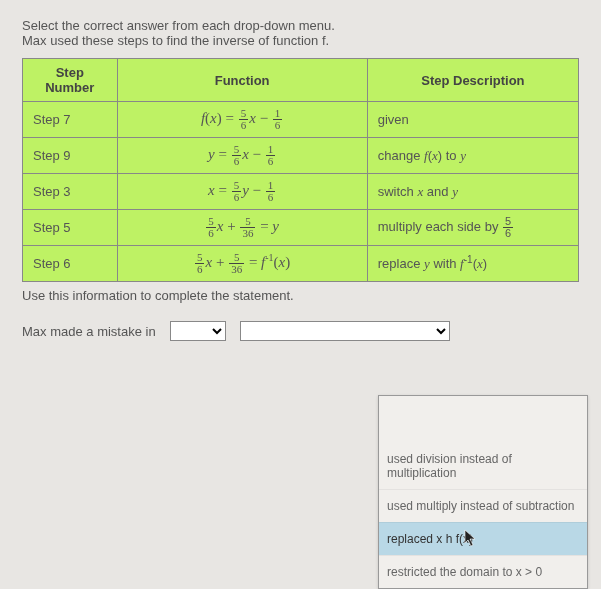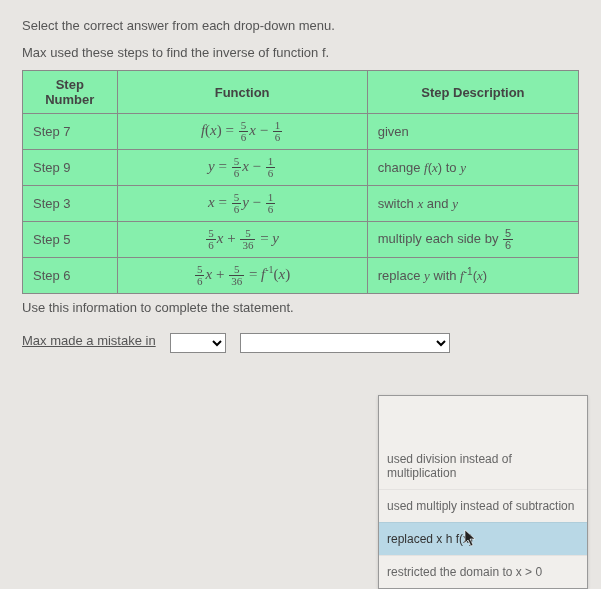--- a/index.html
+++ b/index.html
@@ -6,32 +6,32 @@
     body {
       font-family: Arial, sans-serif;
       background: #e8e6e3;
       width: 601px;
       height: 589px;
       padding: 18px 22px;
       color: #555;
       font-size: 13px;
       overflow: hidden;
     }
-    .instruction { margin-bottom: 12px; }
+    .instruction { margin-bottom: 0; }
     .context { margin-bottom: 10px; }
     table.steps {
       border-collapse: collapse;
       width: 100%;
       margin-bottom: 6px;
     }
     table.steps th, table.steps td {
       border: 1px solid #888;
       padding: 6px 10px;
       text-align: left;
-      background: #86efac;
+      background: #bef264;
     }
     table.steps th {
       font-weight: bold;
       text-align: center;
       color: #444;
     }
     table.steps th.fn-col { width: 45%; }
     table.steps th.desc-col { width: 38%; }
     table.steps td.fn-cell { text-align: center; font-family: 'Times New Roman', serif; font-size: 15px; }
     .frac {
@@ -39,21 +39,21 @@
       vertical-align: middle;
       text-align: center;
       font-size: 11px;
       line-height: 1;
       margin: 0 1px;
     }
     .frac .num { display: block; border-bottom: 1px solid #444; padding: 0 2px; }
     .frac .den { display: block; padding: 0 2px; }
     .ital { font-style: italic; font-family: 'Times New Roman', serif; }
     .completion { margin-bottom: 18px; }
-    .stmt-row { display: flex; flex-wrap: wrap; gap: 14px; text-decoration: underline; }
+    .stmt-row { display: flex; align-items: center; flex-wrap: wrap; gap: 14px; }
     select.small {
       border: 1px solid #888;
       background: #fff;
       font-size: 12px;
       height: 20px;
       width: 56px;
     }
     select.big-hidden {
       border: 1px solid #888;
       background: #fff;

